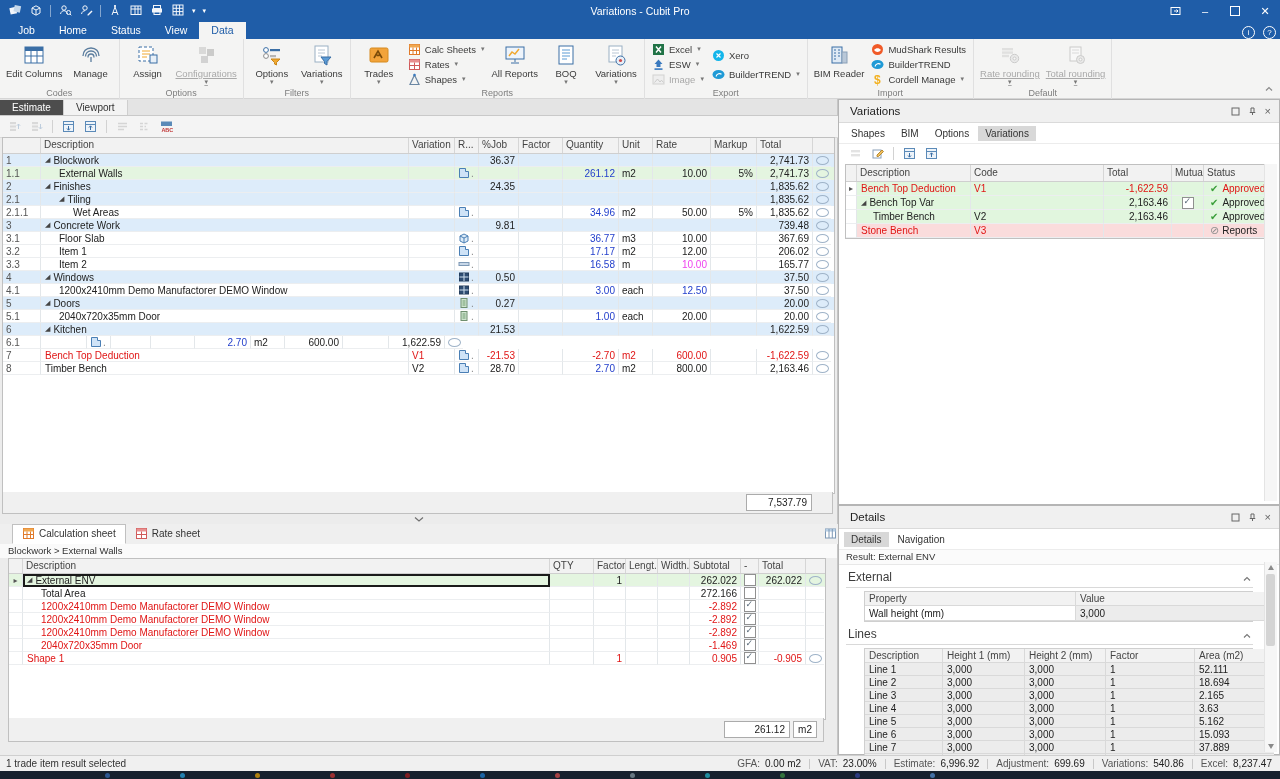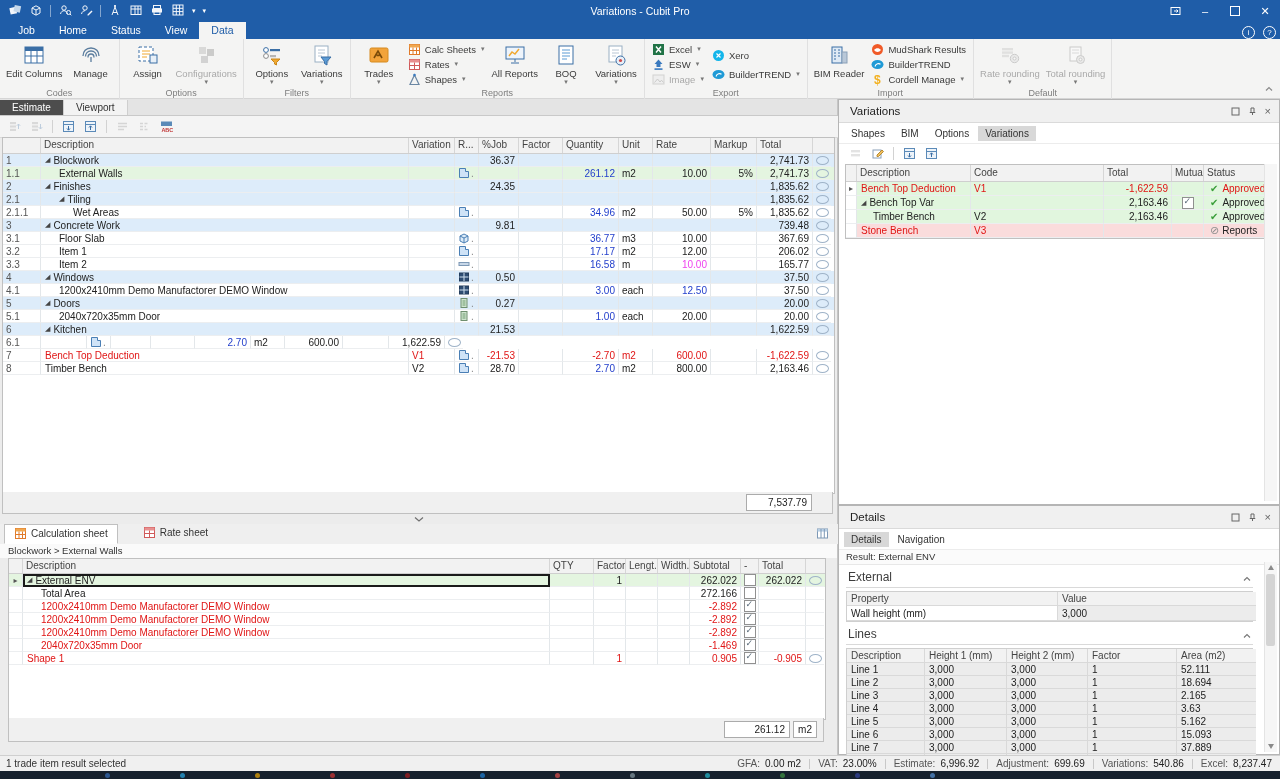--- a/index.html
+++ b/index.html
@@ -27,21 +27,21 @@
   .circ{width:11px;height:11px;border:1px solid #fff;border-radius:50%;color:#fff;font-size:8px;
         display:flex;align-items:center;justify-content:center;}
   
   #ribbon{left:0;top:39px;width:1280px;height:59px;background:#f4f4f3;border-bottom:1px solid #d5d5d5;display:flex;}
   .rgroup{height:100%;border-right:1px solid #e0e0e0;display:flex;flex-direction:column;padding:2px 3px 0;}
   .rgroup-body{flex:1;display:flex;align-items:stretch;}
   .rgroup-label{height:12px;text-align:center;font-size:9px;color:#7d7d7d;line-height:11px;}
   .rbtn{min-width:44px;max-width:72px;padding:1px 3px;display:flex;flex-direction:column;align-items:center;
         font-size:9.5px;color:#3a3a3a;text-align:center;line-height:10px;}
   .rbtn .ic{height:26px;margin-bottom:1px;}
-  .rbtn.dis{color:#a9a9a9;}
+  .rbtn.dis{color:#a9a9a9;text-decoration:underline;}
   .rbtn.dis .ic, .sbtn.dis .ic{opacity:.45;}
   .sbtn.dis{color:#a9a9a9;}
   .drop{font-size:7px;color:#777;line-height:6px;}
   .rstack{display:flex;flex-direction:column;gap:1px;padding:1px 2px;}
   .rstack.mid{justify-content:center;gap:5px;}
   .sbtn{display:flex;align-items:center;height:14px;font-size:9.5px;color:#3a3a3a;gap:4px;padding:0 2px;white-space:nowrap;}
   .sbtn .drop{margin-left:1px;}
   #ribbon-collapse{position:absolute;right:6px;top:84px;color:#8a8a8a;}
   
   #leftbg{left:0;top:99px;width:837px;height:656px;background:#ececec;border-right:1px solid #c5c5c5;}
@@ -76,21 +76,21 @@
   .cb.on::after{content:"\2713";position:absolute;left:1px;top:-2px;font-size:9px;color:#5a6b7a;}
   .rdot{color:#888;margin-left:1px;}
   #est-grid{left:2px;top:137px;width:831px;height:355px;}
   #est-total{left:2px;top:492px;width:831px;height:22px;background:#f0f0f0;border:1px solid #c0c0c0;border-top:none;
              display:flex;align-items:center;justify-content:flex-end;padding-right:20px;box-sizing:border-box;}
   .totbox{background:#fff;border:1px solid #ababab;height:15px;line-height:15px;padding:0 4px;min-width:56px;
           text-align:right;font-size:10px;color:#222;}
   #splitter{left:0;top:514px;width:837px;height:10px;background:#ececec;display:flex;align-items:center;justify-content:center;}
   
   #calc-tabs{left:0;top:524px;width:837px;height:20px;background:#efefef;border-bottom:1px solid #c9c9c9;
-             display:flex;align-items:flex-start;padding-left:4px;position:absolute;gap:16px;}
+             display:flex;align-items:center;padding-left:12px;position:absolute;}
   .ftab{display:inline-flex;align-items:center;gap:4px;padding:2px 9px 3px;font-size:10px;color:#333;}
   .ftab.act{background:#fff;border:1px solid #c0c0c0;border-bottom:1px solid #fff;}
   #calc-colchooser{position:absolute;right:12px;top:3px;}
   #calc-bc{left:0;top:544px;width:837px;height:14px;background:#fafafa;font-size:9.5px;color:#333;
            padding:1px 0 0 8px;box-sizing:border-box;}
   #calc-grid{left:8px;top:558px;width:816px;height:160px;}
   #calc-total{left:8px;top:718px;width:816px;height:24px;background:#f0f0f0;border:1px solid #c0c0c0;border-top:none;
               display:flex;align-items:center;justify-content:flex-end;gap:3px;padding-right:6px;box-sizing:border-box;}
   .focuscell{outline:2px solid #1a1a1a;outline-offset:-2px;}
   
@@ -112,21 +112,21 @@
   .scrolltrack{position:absolute;width:12px;background:#f6f6f6;border-left:1px solid #e4e4e4;}
   .sarrow{width:12px;height:11px;display:flex;align-items:center;justify-content:center;}
   .tri-up{width:0;height:0;border-left:3.5px solid transparent;border-right:3.5px solid transparent;border-bottom:5px solid #8a8a8a;}
   .tri-dn{width:0;height:0;border-left:3.5px solid transparent;border-right:3.5px solid transparent;border-top:5px solid #8a8a8a;}
   .sthumb{position:absolute;left:1px;width:9px;background:#d4d4d4;border-radius:2px;}
   
   #det-result{height:13px;font-size:9.5px;padding:1px 0 0 7px;background:#fbfbfb;border-bottom:1px solid #e8e8e8;color:#333;}
   .section-h{display:flex;justify-content:space-between;align-items:flex-end;margin:4px 26px 3px 7px;
              font-size:12px;color:#3c3c3c;border-bottom:1px solid #d9d9d9;padding:1px 2px 3px;}
   .chev{font-size:8px;color:#777;}
-  .dtable{margin:0 26px 0 7px;border:1px solid #cfcfcf;}
+  .dtable{margin:0 26px 0 25px;border:1px solid #cfcfcf;}
   .trow{display:flex;}
   .trow .c{border-right:1px solid #d9d9d9;border-bottom:1px solid #d9d9d9;padding:1px 4px;overflow:hidden;
            white-space:nowrap;font-size:10px;display:flex;align-items:center;}
   .thead .c{background:#f2f2f2;color:#444;}
   .grayc{background:#ececec;}
   
   #statusbar{left:0;top:755px;width:1280px;height:16px;background:#f0f0f0;border-top:1px solid #cfcfcf;
              display:flex;align-items:center;font-size:10px;color:#333;box-sizing:border-box;}
   #status-left{padding-left:6px;}
   #status-right{margin-left:auto;display:flex;align-items:center;padding-right:8px;}

